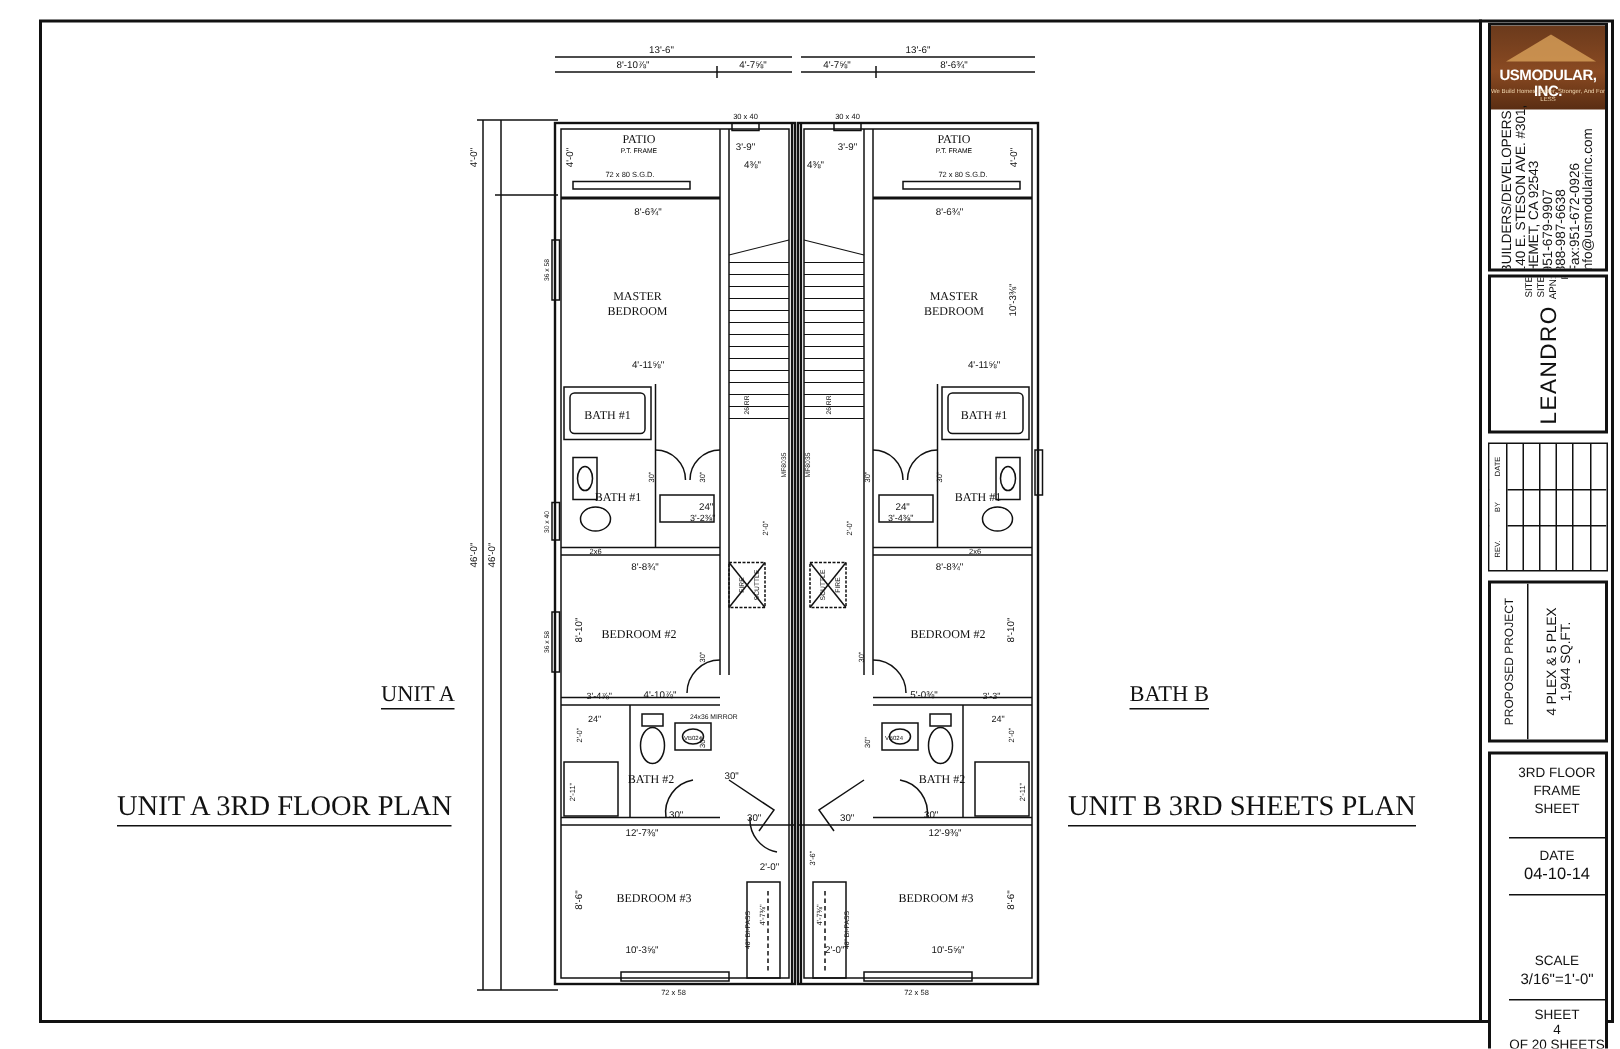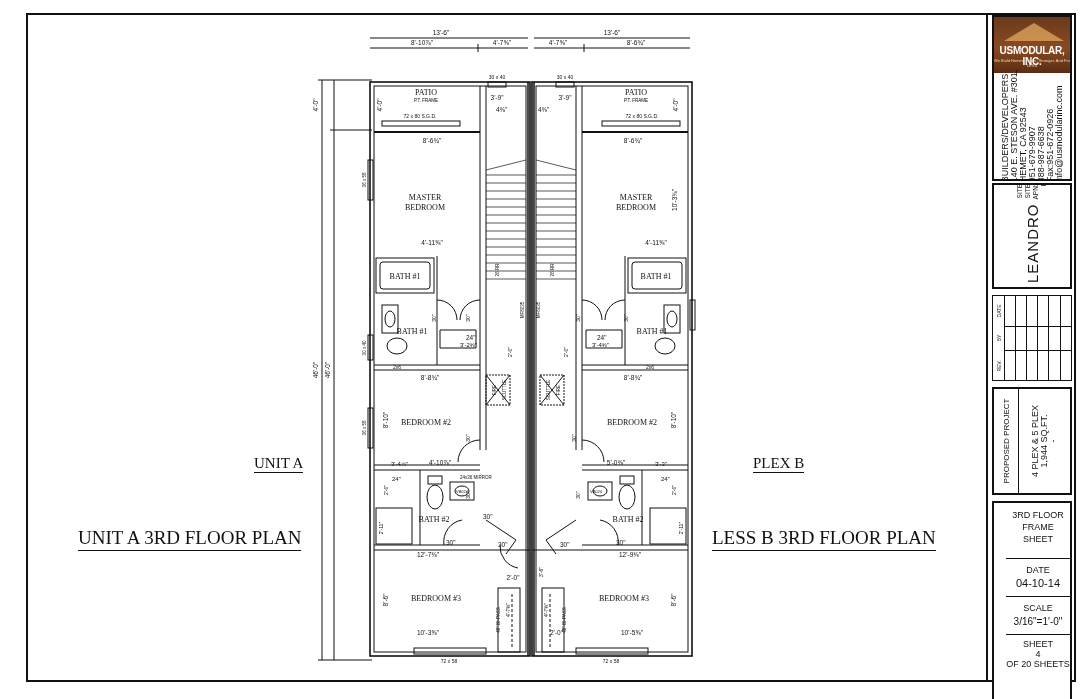--- a/index.html
+++ b/index.html
@@ -19,22 +19,22 @@
   .room{font-family:"Liberation Serif",serif;font-size:8px;fill:#111;}
 </style>
 </head>
 <body>
 
 <div class="sheet"></div>
 
 <div class="unit-title" style="left:254px;top:455px;">UNIT A</div>
 <div class="plan-title" style="left:78px;top:528px;">UNIT A 3RD FLOOR PLAN</div>
 
-<div class="unit-title" style="left:753px;top:455px;">PLEX B</div>
-<div class="plan-title" style="left:712px;top:528px;">LESS B 3RD FLOOR PLAN</div>
+<div class="unit-title" style="left:753px;top:455px;">BATH B</div>
+<div class="plan-title" style="left:712px;top:528px;">UNIT B 3RD SHEETS PLAN</div>
 
 <svg style="position:absolute;left:0;top:0;" width="1080" height="699" viewBox="0 0 1080 699">
   <g stroke="#111" fill="none" stroke-width="1">
 
     <line x1="370" y1="38" x2="528" y2="38"></line>
     <line x1="534" y1="38" x2="690" y2="38"></line>
     <line x1="370" y1="48" x2="528" y2="48"></line>
     <line x1="534" y1="48" x2="690" y2="48"></line>
     <line x1="478" y1="44" x2="478" y2="52"></line>
     <line x1="584" y1="44" x2="584" y2="52"></line>
@@ -356,21 +356,21 @@
     <div class="tb-box" style="top:486px;height:231px;text-align:center;font-size:9px;padding-left:12px;">
       <div style="height:56px;border-bottom:1px solid #111;padding-top:6px;line-height:12px;box-sizing:border-box;">
         <div>3RD FLOOR</div>
         <div>FRAME</div>
         <div>SHEET</div>
       </div>
       <div style="height:38px;border-bottom:1px solid #111;padding-top:5px;box-sizing:border-box;line-height:13px;">
         <div>DATE</div>
         <div style="font-size:11px;">04-10-14</div>
       </div>
-      <div style="height:38px;border-bottom:1px solid #111;padding-top:5px;box-sizing:border-box;line-height:13px;">
+      <div style="height:38px;border-bottom:1px solid #111;padding-top:5px;box-sizing:border-box;line-height:13px;margin-top:32px;">
         <div>SCALE</div>
         <div style="font-size:10px;">3/16"=1'-0"</div>
       </div>
       <div style="padding-top:4px;line-height:10px;">
         <div>SHEET</div>
         <div>4</div>
         <div>OF 20 SHEETS</div>
       </div>
     </div>
   </div>

